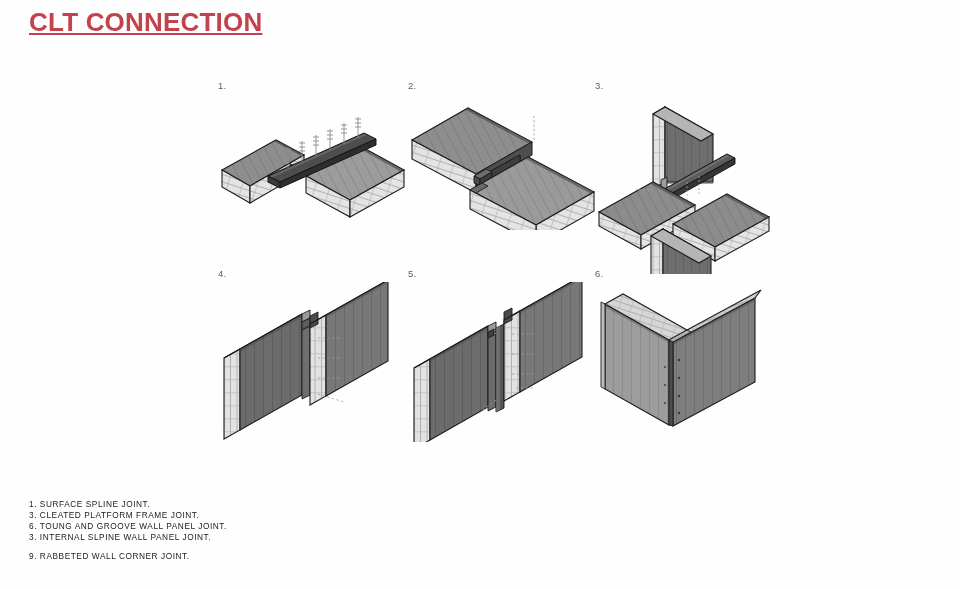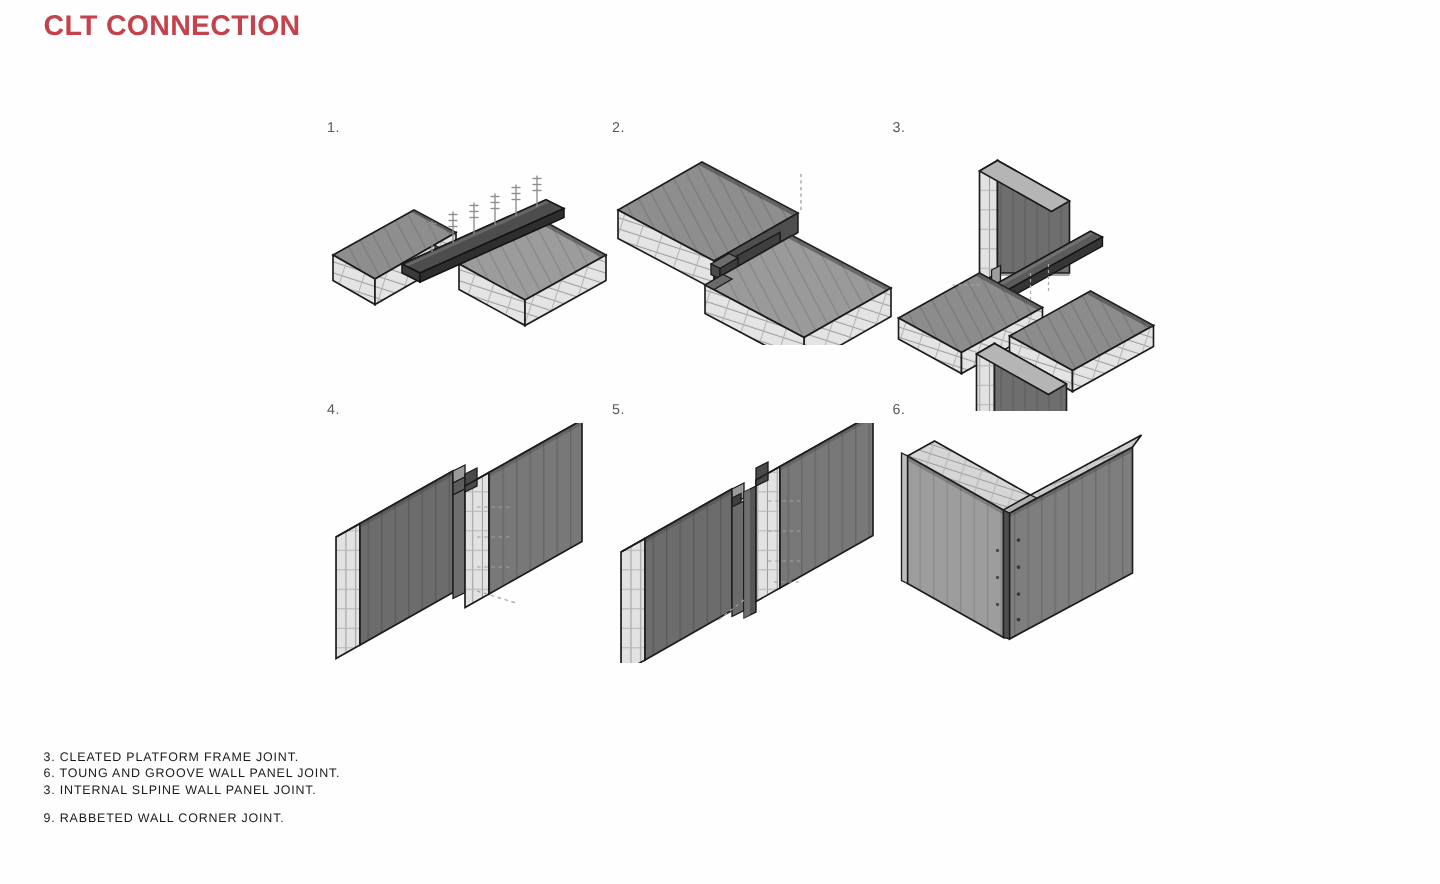--- a/index.html
+++ b/index.html
@@ -15,25 +15,26 @@
     overflow: hidden;
     font-family: "Liberation Sans", sans-serif;
     background: #fefefe;
   }
 
   
   #page-title {
     position: absolute;
     left: 29px;
     top: 7px;
-    font-size: 19px;
+    font-size: 26px;
     font-weight: bold;
     letter-spacing: 0.2px;
     color: #c4424c;
     white-space: nowrap;
+    text-decoration: underline;
   }
 
   
   .figure {
     position: absolute;
   }
   .fig-label {
     position: absolute;
     font-size: 9.5px;
     color: #5a5a5a;
@@ -452,17 +453,18 @@
       <g fill="#4a4a4a">
         <circle cx="70" cy="85" r="1.1"></circle>
         <circle cx="70" cy="103" r="1.1"></circle>
         <circle cx="70" cy="121" r="1.1"></circle>
       </g>
     </svg>
   </div>
 </div>
 
 <div id="legend">
+  <div class="legend-item">1. SURFACE SPLINE JOINT.</div>
   <div class="legend-item">3. CLEATED  PLATFORM  FRAME JOINT.</div>
   <div class="legend-item">6. TOUNG  AND GROOVE WALL PANEL JOINT.</div>
   <div class="legend-item">3. INTERNAL  SLPINE WALL PANEL JOINT.</div>
   <div class="legend-item gapped">9. RABBETED  WALL CORNER JOINT.</div>
 </div>
 
 </body></html>

